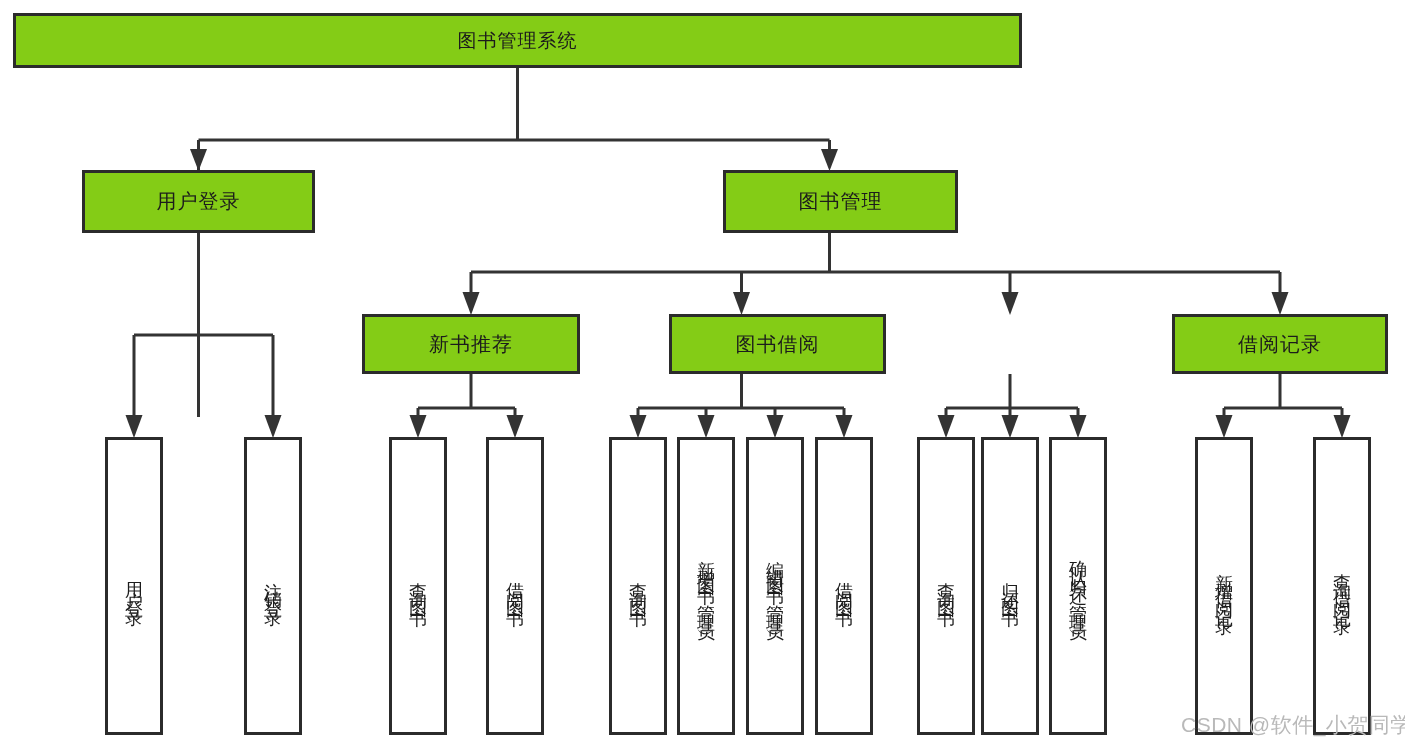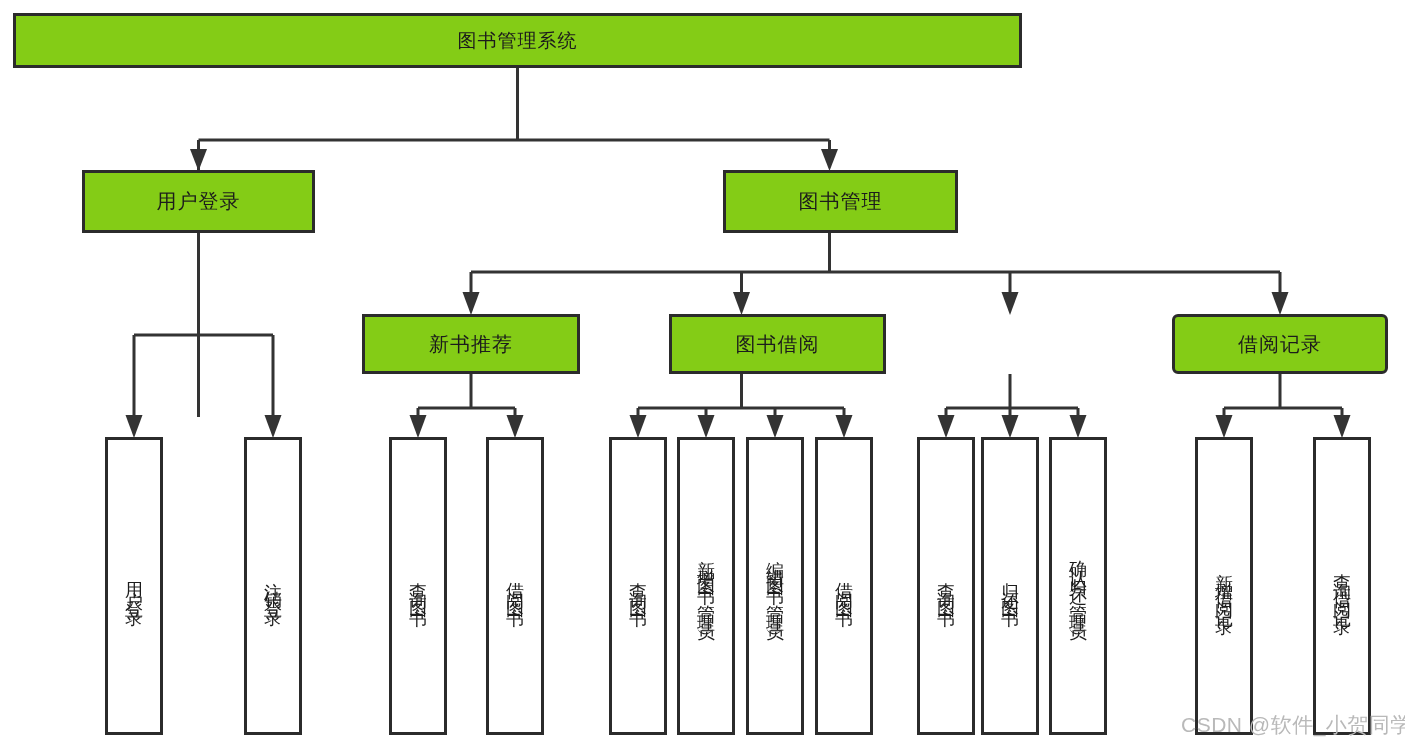--- a/index.html
+++ b/index.html
@@ -123,21 +123,21 @@
   <div class="node" style="left:723px; top:170px; width:235px; height:63px;">
     <span>图书管理</span>
   </div>
 
   <div class="node" style="left:362px; top:314px; width:218px; height:60px;">
     <span>新书推荐</span>
   </div>
   <div class="node" style="left:633px; top:314px; width:217px; height:60px;margin-left:36px;">
     <span>图书借阅</span>
   </div>
-  <div class="node" style="left:1172px; top:314px; width:216px; height:60px;border-radius:6px;">
+  <div class="node" style="left:1172px; top:314px; width:216px; height:60px;">
     <span>借阅记录</span>
   </div>
 
   <div class="vnode" style="left:105px; top:437px; width:58px; height:298px;">
     <span>用户登录</span>
   </div>
   <div class="vnode" style="left:244px; top:437px; width:58px; height:298px;">
     <span>注销登录</span>
   </div>
 

